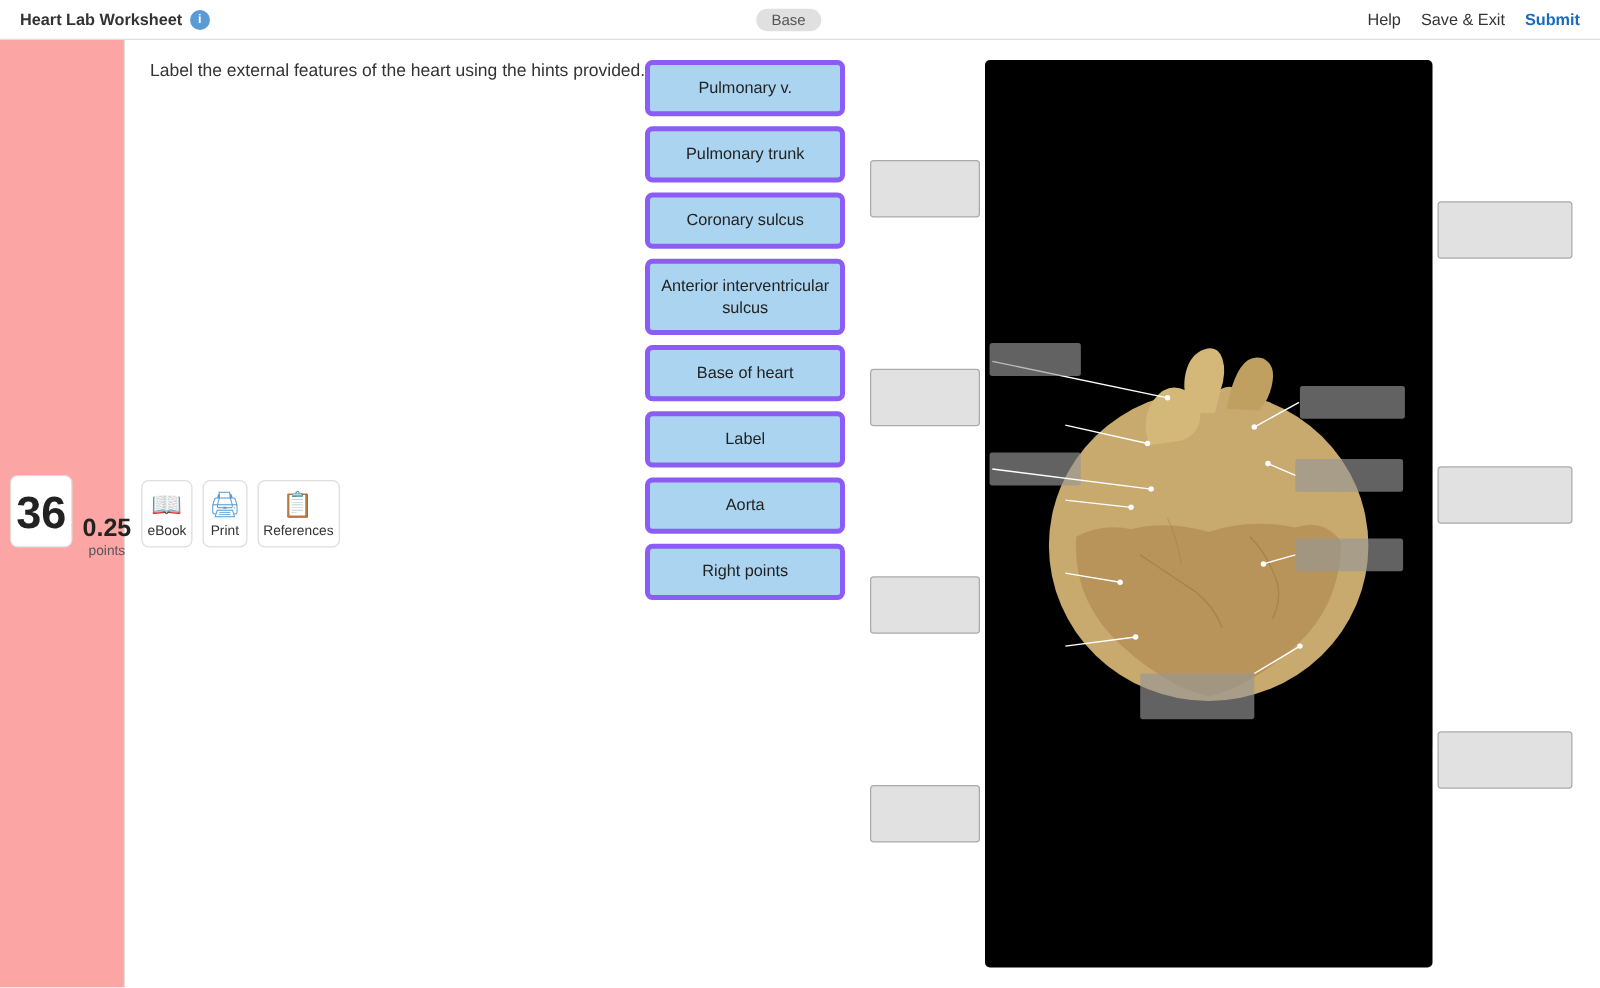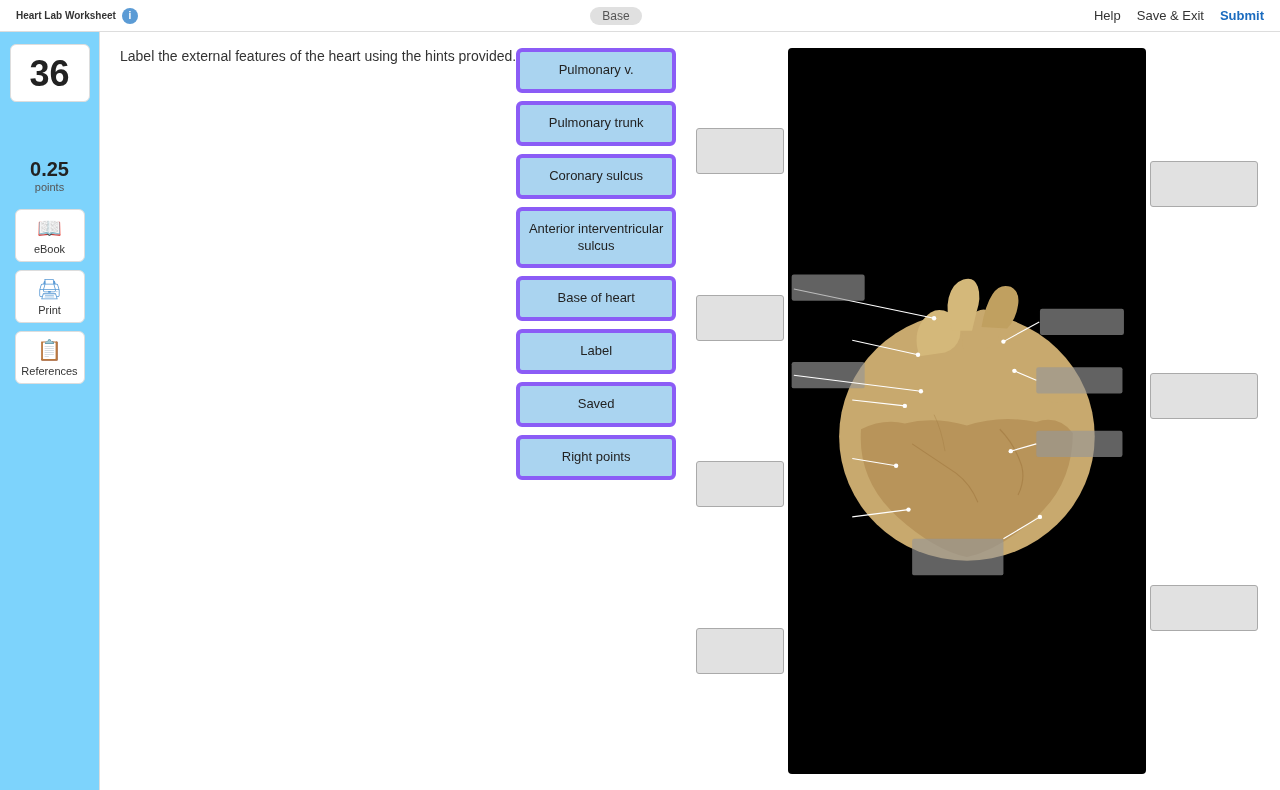--- a/index.html
+++ b/index.html
@@ -9,45 +9,44 @@
     .header {
       display: flex;
       align-items: center;
       justify-content: space-between;
       padding: 6px 16px;
       border-bottom: 1px solid #ddd;
       background: #fff;
       height: 32px;
     }
     .header-left { display: flex; align-items: center; gap: 6px; }
-    .header-title { font-size: 10px; font-weight: 600; color: #333; }
+    .header-title { font-size: 13px; font-weight: 600; color: #333; }
     .info-icon {
       width: 16px; height: 16px; border-radius: 50%; background: #5b9bd5;
       color: #fff; font-size: 10px; display: flex; align-items: center;
       justify-content: center; font-weight: bold; cursor: pointer;
     }
     .saved-badge {
       background: #e0e0e0; border-radius: 12px; padding: 2px 12px;
       font-size: 12px; color: #555;
     }
     .header-right { display: flex; align-items: flex-start; gap: 16px; }
     .header-btn { font-size: 13px; color: #333; cursor: pointer; background: none; border: none; }
     .header-btn-blue { font-size: 13px; color: #1a6bbf; cursor: pointer; font-weight: 600; background: none; border: none; }
 
     
     .main { display: flex; height: calc(790px - 32px); }
 
     
     .sidebar {
       width: 100px;
-      background: #7dd3fc;
+      background: #fca5a5;
       border-right: 1px solid #ddd;
       padding: 12px 8px;
       display: flex;
-      flex-direction: column;
       align-items: center;
       gap: 8px;
     }
     .score-box {
       width: 80px; background: #fff; border: 1px solid #ddd;
       border-radius: 6px; text-align: center; padding: 8px 4px 6px;
       margin-bottom: 4px;
     }
     .score-num { font-size: 36px; font-weight: bold; color: #222; }
     .points-section { text-align: center; margin-bottom: 8px; }
@@ -168,21 +167,21 @@
 
     <div class="workspace">
 
       <div class="labels-col">
         <div class="label-btn">Pulmonary v.</div>
         <div class="label-btn">Pulmonary trunk</div>
         <div class="label-btn">Coronary sulcus</div>
         <div class="label-btn" style="line-height:1.3;">Anterior interventricular sulcus</div>
         <div class="label-btn">Base of heart</div>
         <div class="label-btn">Label</div>
-        <div class="label-btn">Saved</div>
+        <div class="label-btn">Aorta</div>
         <div class="label-btn">Right points</div>
       </div>
 
       <div style="display:flex; flex-direction:column; flex:1; gap:8px;">
         <div style="display:flex; gap:0; flex:1;">
 
           <div style="display:flex; flex-direction:column; justify-content:space-around; width:88px; margin-right:4px; padding-top:20px; padding-bottom:40px;">
             <div class="drop-zone"></div>
             <div class="drop-zone"></div>
             <div class="drop-zone"></div>

